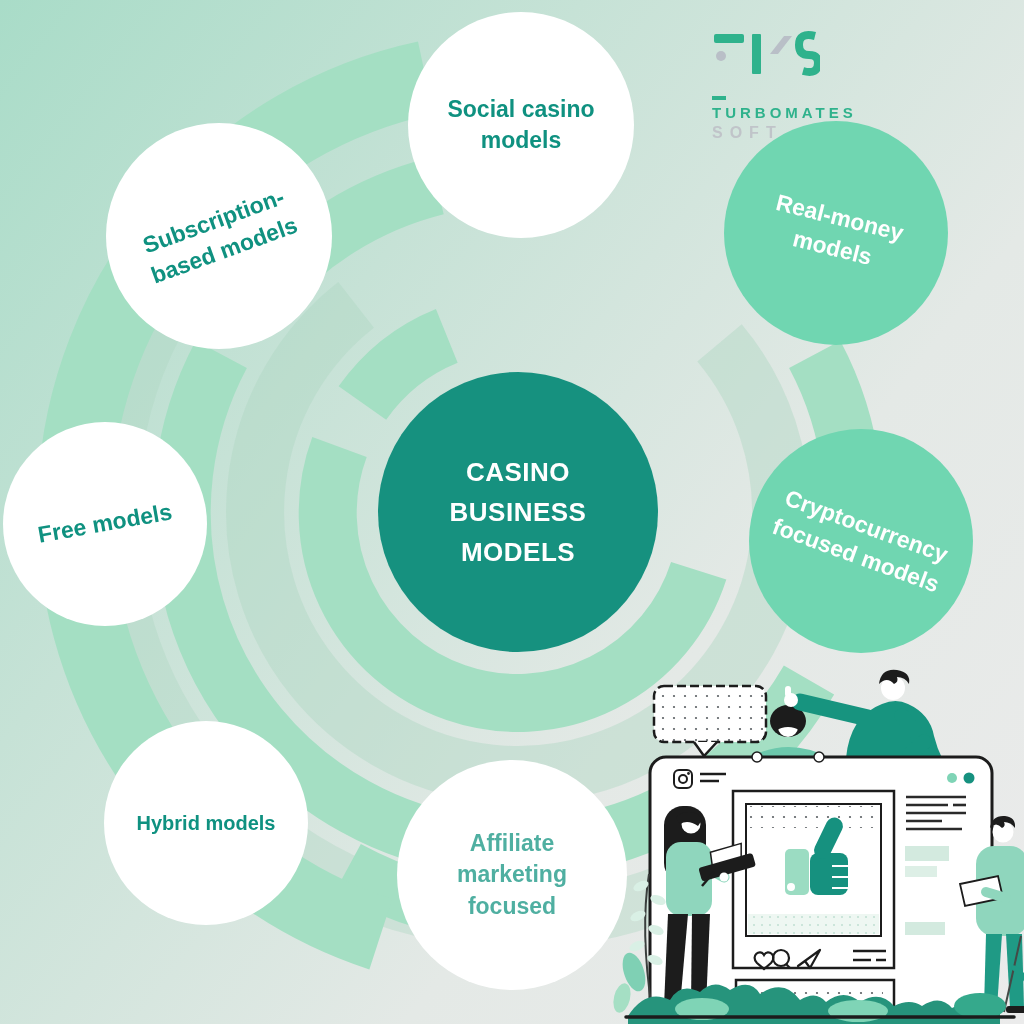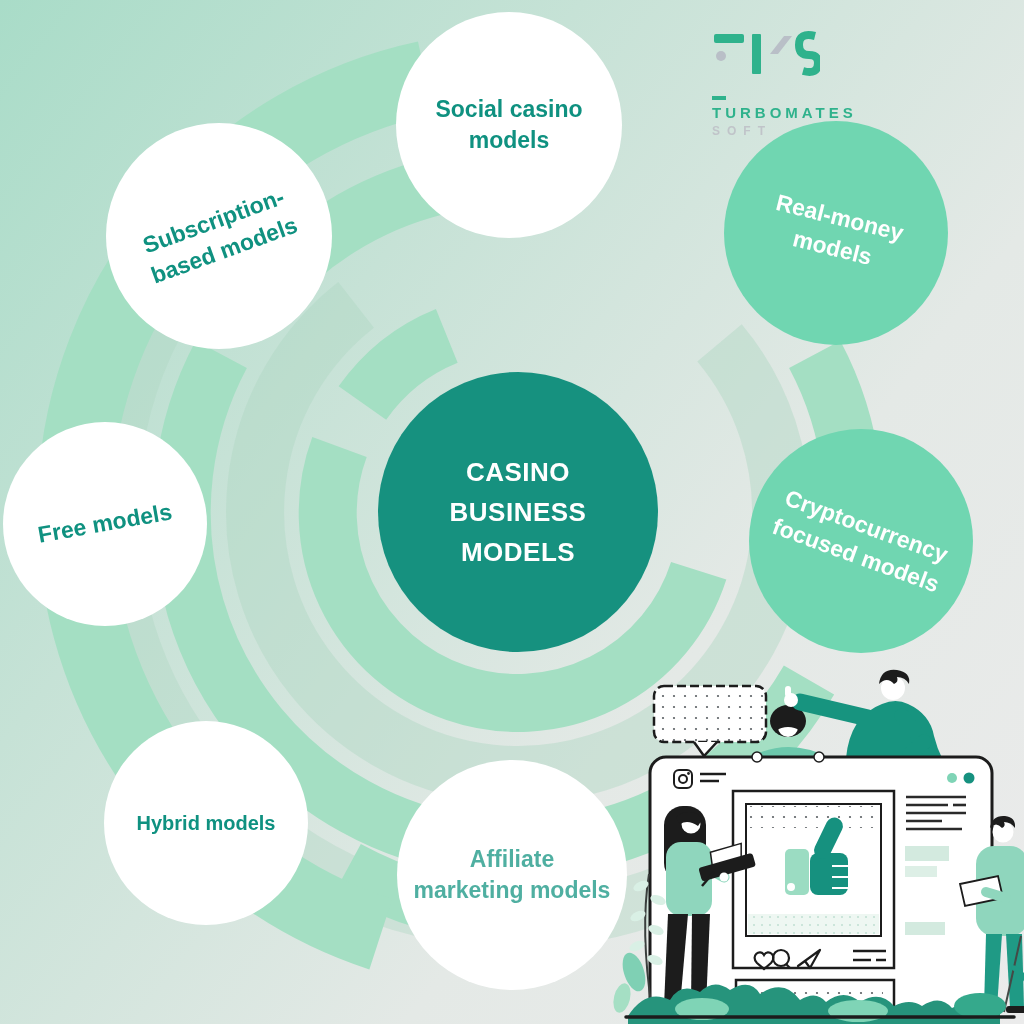--- a/index.html
+++ b/index.html
@@ -15,39 +15,39 @@
   }
   .bubble.white{background:#ffffff;}
   .bubble.mint{background:#70d6b1;}
   .bubble .lbl{display:block;}
   .teal{color:#0f9180;}
   .whitetxt{color:#ffffff;}
 
   .b-center{left:378px;top:372px;width:280px;height:280px;background:#16917f;color:#fff;
             font-size:26px;letter-spacing:.5px;line-height:1.55;}
   .b-center .lbl{width:245px;}
-  .b-social{left:396px;top:12px;width:226px;height:226px;font-size:23px;}
+  .b-social{left:408px;top:12px;width:226px;height:226px;font-size:23px;}
   .b-social .lbl{width:160px;}
   .b-subscription{left:106px;top:123px;width:226px;height:226px;font-size:23px;}
   .b-subscription .lbl{width:210px;transform:rotate(-20deg);}
   .b-realmoney{left:724px;top:121px;width:224px;height:224px;font-size:23px;}
   .b-realmoney .lbl{width:150px;transform:rotate(14deg);}
   .b-free{left:3px;top:422px;width:204px;height:204px;font-size:23px;}
   .b-free .lbl{width:190px;transform:rotate(-10deg);}
   .b-crypto{left:749px;top:429px;width:224px;height:224px;font-size:23px;}
   .b-crypto .lbl{width:190px;transform:rotate(20deg);}
   .b-hybrid{left:104px;top:721px;width:204px;height:204px;font-size:20px;}
   .b-affiliate{left:397px;top:760px;width:230px;height:230px;font-size:23px;color:#4fafa1;}
   .b-affiliate .lbl{width:200px;}
 
   .logo{position:absolute;left:712px;top:26px;display:flex;align-items:flex-start;gap:16px;flex-direction:column;}
   .logo-text{padding-top:2px;}
   .logo-dash{width:14px;height:4px;background:#2fb28c;margin-bottom:4px;}
   .logo-name{color:#2fb28c;font-size:15px;font-weight:bold;letter-spacing:4px;}
-  .logo-sub{color:#c0c4c9;font-size:12px;font-weight:bold;letter-spacing:7px;margin-top:3px;}
+  .logo-sub{color:#c0c4c9;font-size:16px;font-weight:bold;letter-spacing:7px;margin-top:3px;}
   #illustration{position:absolute;left:600px;top:640px;}
 </style>
 </head>
 <body>
 
 <div id="stage">
 
   <svg id="arcs" width="1024" height="1024" viewBox="0 0 1024 1024">
     <g fill="none" stroke-linecap="butt">
 
@@ -76,21 +76,21 @@
   <div class="bubble white b-subscription">
     <span class="lbl teal">Subscription-based models</span>
   </div>
   <div class="bubble white b-free">
     <span class="lbl teal">Free models</span>
   </div>
   <div class="bubble white b-hybrid">
     <span class="lbl teal">Hybrid models</span>
   </div>
   <div class="bubble white b-affiliate">
-    <span class="lbl">Affiliate marketing models</span>
+    <span class="lbl">Affiliate marketing focused</span>
   </div>
   <div class="bubble b-center">
     <span class="lbl">CASINO BUSINESS MODELS</span>
   </div>
 
   <div class="logo">
     <svg width="108" height="52" viewBox="0 0 108 52">
       <rect x="2" y="8" width="30" height="9" rx="2" fill="#2fb28c"></rect>
       <circle cx="9" cy="30" r="5" fill="#b9bfc7"></circle>
       <rect x="40" y="8" width="9" height="40" rx="1" fill="#2fb28c"></rect>

